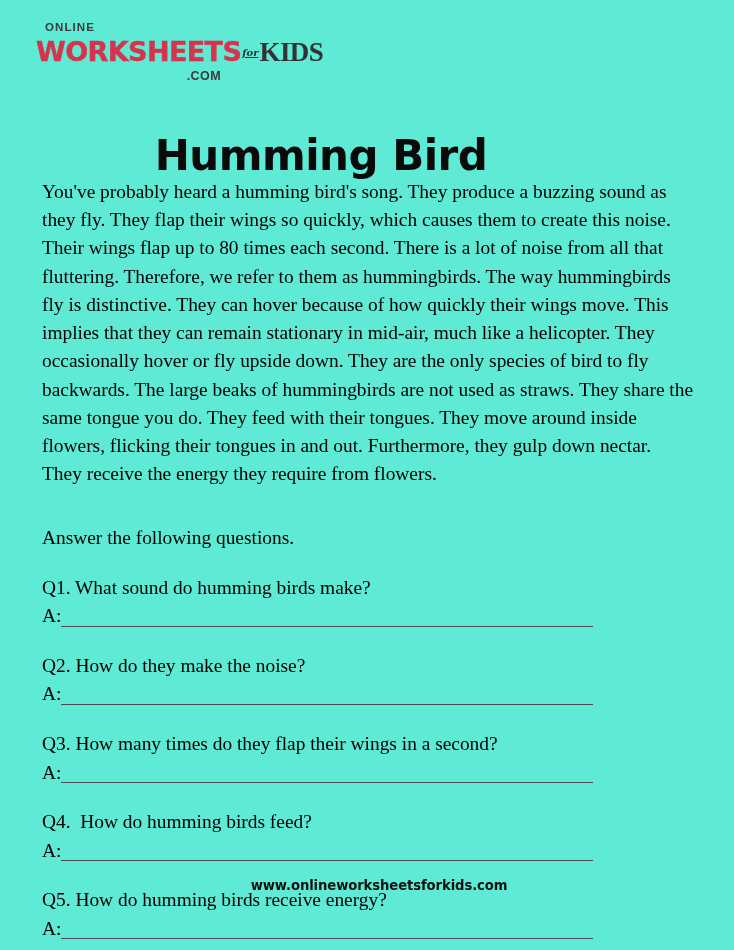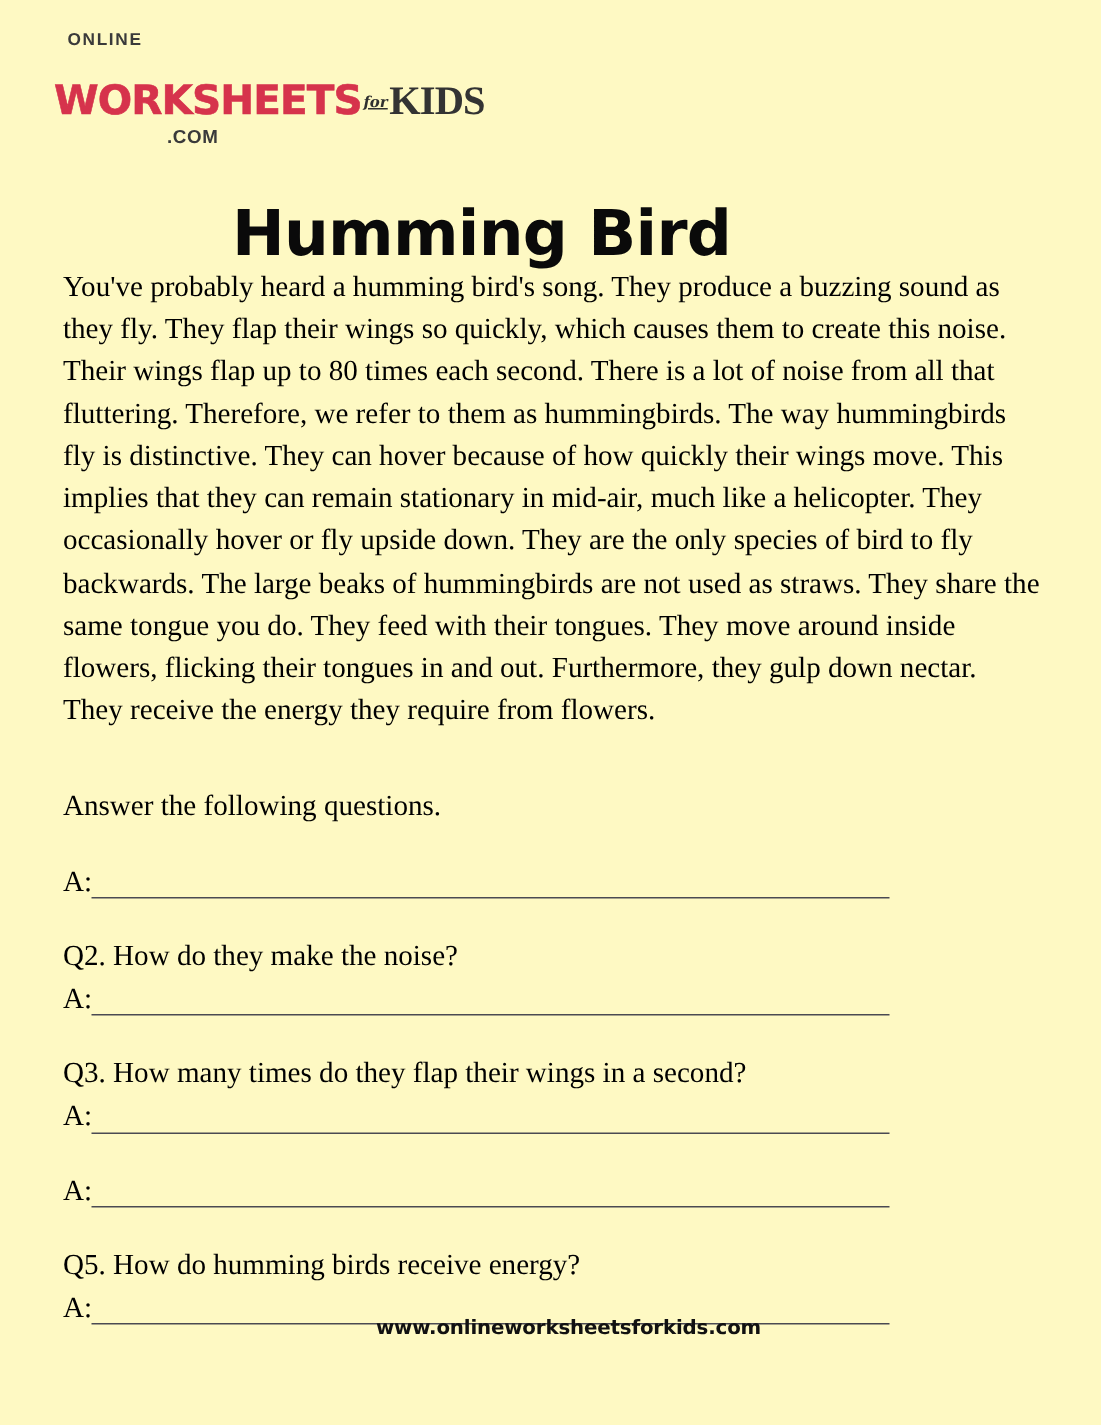--- a/index.html
+++ b/index.html
@@ -6,21 +6,21 @@
   html, body {
     margin: 0;
     padding: 0;
     background: #ffffff;
   }
 
   .page {
     position: relative;
     width: 734px;
     height: 950px;
-    background: #fef9c3;
+    background: #5eead4;
     overflow: hidden;
     font-family: "Liberation Serif", "DejaVu Serif", serif;
     color: #000000;
   }
 
   
   .logo {
     position: absolute;
     left: 36px;
     top: 22px;
@@ -32,21 +32,21 @@
     font-size: 11.5px;
     font-weight: 600;
     letter-spacing: 1.1px;
     color: #3a3a3a;
     line-height: 1;
     margin-left: 9px;
   }
   .logo-mid {
     display: flex;
     align-items: baseline;
-    margin-top: 20px;
+    margin-top: 4px;
     line-height: 1;
     text-align: center;
   }
   .logo-worksheets {
     font-family: "DejaVu Sans", "Liberation Sans", sans-serif;
     font-size: 27px;
     font-weight: 700;
     color: #d6334c;
     letter-spacing: -0.6px;
     -webkit-text-stroke: 0.4px #d6334c;
@@ -68,21 +68,21 @@
     font-weight: 700;
     color: #333333;
     letter-spacing: -0.6px;
   }
   .logo-com {
     font-family: "Liberation Sans", "DejaVu Sans", sans-serif;
     font-size: 12.5px;
     font-weight: 700;
     letter-spacing: 0.4px;
     color: #3a3a3a;
-    text-align: center;
+    text-align: right;
     width: 185px;
     margin-top: 3px;
   }
 
   
   .title {
     position: absolute;
     left: 0;
     top: 104px;
     width: 642px;
@@ -189,20 +189,21 @@
 
   <div class="content">
 
     <p class="passage">You've probably heard a humming bird's song.  They produce a buzzing sound as they fly. They flap their wings so quickly, which causes them to create this noise. Their wings flap up to 80 times each second. There is a lot of noise from all that fluttering. Therefore, we refer to them as hummingbirds. The way hummingbirds fly is distinctive. They can hover because of how quickly their wings move. This implies that they can remain stationary in mid-air, much like a helicopter. They occasionally hover or fly upside down. They are the only species of bird to fly backwards. The large beaks of hummingbirds are not used as straws. They share the same tongue you do. They feed with their tongues. They move around inside flowers, flicking their tongues in and out. Furthermore, they gulp down nectar. They receive the energy they require from flowers.</p>
 
     <p class="instruction">Answer the following questions.</p>
 
     <div class="questions">
 
       <div class="qblock">
+        <div class="qtext">Q1. What sound do humming birds make?</div>
         <div class="arow">
           <span class="alabel">A:</span>
           <span class="aline"></span>
         </div>
       </div>
 
       <div class="qblock">
         <div class="qtext">Q2. How do they make the noise?</div>
         <div class="arow">
           <span class="alabel">A:</span>
@@ -212,20 +213,21 @@
 
       <div class="qblock">
         <div class="qtext">Q3. How many times do they flap their wings in a second?</div>
         <div class="arow">
           <span class="alabel">A:</span>
           <span class="aline"></span>
         </div>
       </div>
 
       <div class="qblock">
+        <div class="qtext">Q4.  How do humming birds feed?</div>
         <div class="arow">
           <span class="alabel">A:</span>
           <span class="aline"></span>
         </div>
       </div>
 
       <div class="qblock">
         <div class="qtext">Q5. How do humming birds receive energy?</div>
         <div class="arow">
           <span class="alabel">A:</span>

